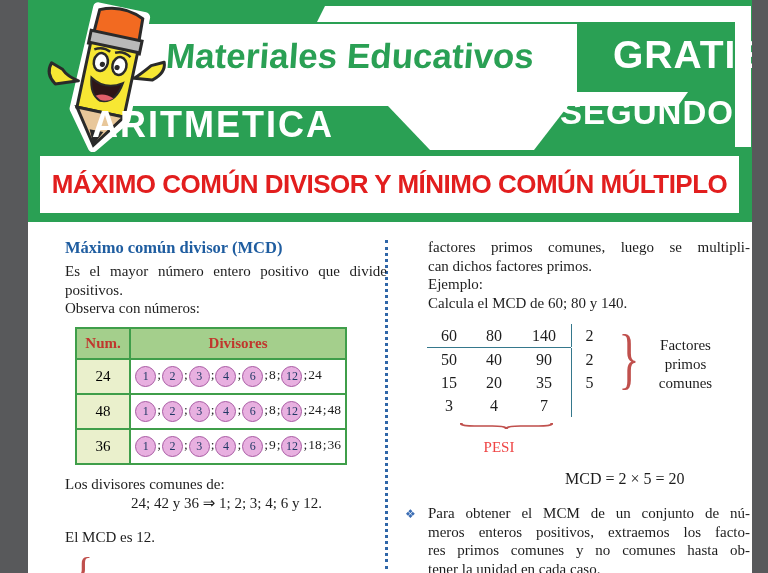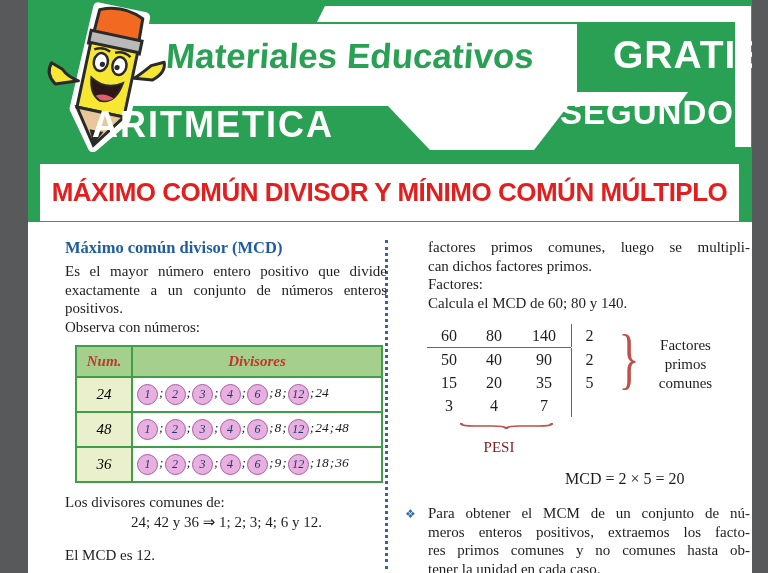--- a/index.html
+++ b/index.html
@@ -12,38 +12,38 @@
   .banner-svg{position:absolute;left:0;top:0;width:724px;height:150px;}
   .brand-title{position:absolute;left:104px;top:36px;width:436px;text-align:center;
     font-family:"Liberation Sans",sans-serif;font-weight:bold;font-size:35px;color:#2aa054;
     transform:skewX(-4deg);white-space:nowrap;}
   .gratis{position:absolute;left:549px;top:33px;width:132px;text-align:center;
     font-family:"Liberation Sans",sans-serif;font-weight:bold;font-size:39px;color:#fff;letter-spacing:1px;margin-left:36px;}
   .subject{position:absolute;left:64px;top:104px;width:300px;
     font-family:"Liberation Sans",sans-serif;font-weight:bold;font-size:36px;color:#fff;letter-spacing:2px;}
   .grade{position:absolute;left:528px;top:94px;width:182px;text-align:center;
     font-family:"Liberation Sans",sans-serif;font-weight:bold;font-size:33px;color:#fff;letter-spacing:1px;}
-  .titlebox{position:absolute;left:12px;top:164px;width:699px;height:57px;background:#fff;
+  .titlebox{position:absolute;left:12px;top:156px;width:699px;height:57px;background:#fff;
     display:flex;align-items:center;justify-content:center;}
   .titlebox span{font-family:"Liberation Sans",sans-serif;font-weight:bold;font-size:26px;
     color:#e21e1e;letter-spacing:-0.5px;white-space:nowrap;}
   .mascot{position:absolute;left:0px;top:0px;width:152px;height:152px;}
 
   
   .bodyrow{position:relative;height:351px;overflow:hidden;}
   .divider{position:absolute;left:357px;top:18px;bottom:4px;width:0;border-left:3px dotted #2f66a8;}
   .colL{position:absolute;left:37px;top:16px;width:322px;}
   .colR{position:absolute;left:377px;top:16px;width:345px;}
   .heading{font-weight:bold;font-size:16.5px;color:#1f5da0;margin:0 0 4px 0;}
   .ln{font-size:15px;color:#1d1d1d;line-height:18.5px;}
   .j{text-align:justify;text-align-last:justify;}
   .indent{margin-left:23px;}
 
   
-  table.divtab{border-collapse:collapse;margin:9px 4px 0 10px;width:308px;font-style:italic;}
+  table.divtab{border-collapse:collapse;margin:9px 4px 0 10px;width:272px;}
   .divtab th,.divtab td{border:2px solid #3f9e4a;}
   .divtab th{height:27px;background:#a4cf8c;color:#c0372d;font-size:15px;font-weight:bold;}
   td.numcell{width:52px;background:#eaf0cc;text-align:center;font-size:15px;height:31px;}
   td.divcell{background:#fff;padding:3px 4px;font-size:13px;white-space:nowrap;}
   .circ{display:inline-flex;width:19px;height:19px;border-radius:50%;background:#e8b0e0;
     border:1.5px solid #a85aa3;align-items:center;justify-content:center;font-size:12px;
     color:#203864;vertical-align:middle;}
   .plain{font-size:13.5px;color:#1d1d1d;}
   .sep{margin:0 1px;font-size:13.5px;color:#1d1d1d;}
 
@@ -61,21 +61,21 @@
     font-size:16px;color:#1d1d1d;}
   .dgrid div.hb{border-bottom:1.5px solid #35788c;}
   .dgrid div.vb{border-left:1.5px solid #35788c;}
   .rbrace{font-size:58px;color:#c0504d;font-family:"Liberation Serif",serif;font-weight:200;
     transform:scaleY(1.15) scaleX(0.75);margin:6px 0 0 2px;line-height:58px;}
   .brlabel{margin:12px 0 0 10px;text-align:center;font-size:15px;color:#1d1d1d;line-height:19px;}
   .ubrace-wrap{width:144px;height:18px;margin-left:22px;display:flex;align-items:center;
     justify-content:center;overflow:visible;}
   .ubrace{display:inline-block;font-size:20px;color:#c0504d;
     transform:rotate(-90deg) scaleY(5.6) scaleX(1.0);line-height:18px;}
-  .pesi{width:144px;margin-left:22px;text-align:center;font-size:15px;color:#7f1d1d;margin-top:4px;}
+  .pesi{width:144px;margin-left:22px;text-align:center;font-size:15px;color:#ef4444;margin-top:4px;}
   .equation{margin:14px 0 0 160px;font-size:16px;color:#1d1d1d;}
 
   .bulletrow{display:flex;margin-top:16px;}
   .diamond{width:23px;color:#3b6db4;font-family:"DejaVu Sans",sans-serif;font-size:12px;
     padding-top:3px;flex:none;}
   .bulletbody{flex:1;}
 </style>
 </head>
 <body>
 
@@ -120,21 +120,20 @@
       <span>MÁXIMO COMÚN DIVISOR Y MÍNIMO COMÚN MÚLTIPLO</span>
     </div>
   </div>
 
   <div class="bodyrow">
     <div class="divider"></div>
 
     <div class="colL">
       <div class="heading">Máximo común divisor (MCD)</div>
       <div class="ln j">Es el mayor número entero positivo que divide</div>
-      <div class="ln j">exactamente a un conjunto de números enteros</div>
       <div class="ln">positivos.</div>
       <div class="ln">Observa con números:</div>
 
       <table class="divtab">
         <tbody>
             <tr>
           <th>Num.</th>
           <th>Divisores</th>
         </tr>
         <tr>
@@ -159,21 +158,21 @@
       <div class="pairrow">
 
         <span class="bracechar">{</span>
 
       </div>
     </div>
 
     <div class="colR">
       <div class="ln j indent">factores primos comunes, luego se multipli-</div>
       <div class="ln indent">can dichos factores primos.</div>
-      <div class="ln indent">Factores:</div>
+      <div class="ln indent">Ejemplo:</div>
       <div class="ln indent">Calcula el MCD de 60; 80 y 140.</div>
 
       <div class="divwrap">
         <div class="dgrid">
             <div class="hb">60</div>
             <div class="hb">80</div>
             <div class="hb">140</div>
             <div class="vb">2</div>
             <div>50</div>
             <div>40</div>

